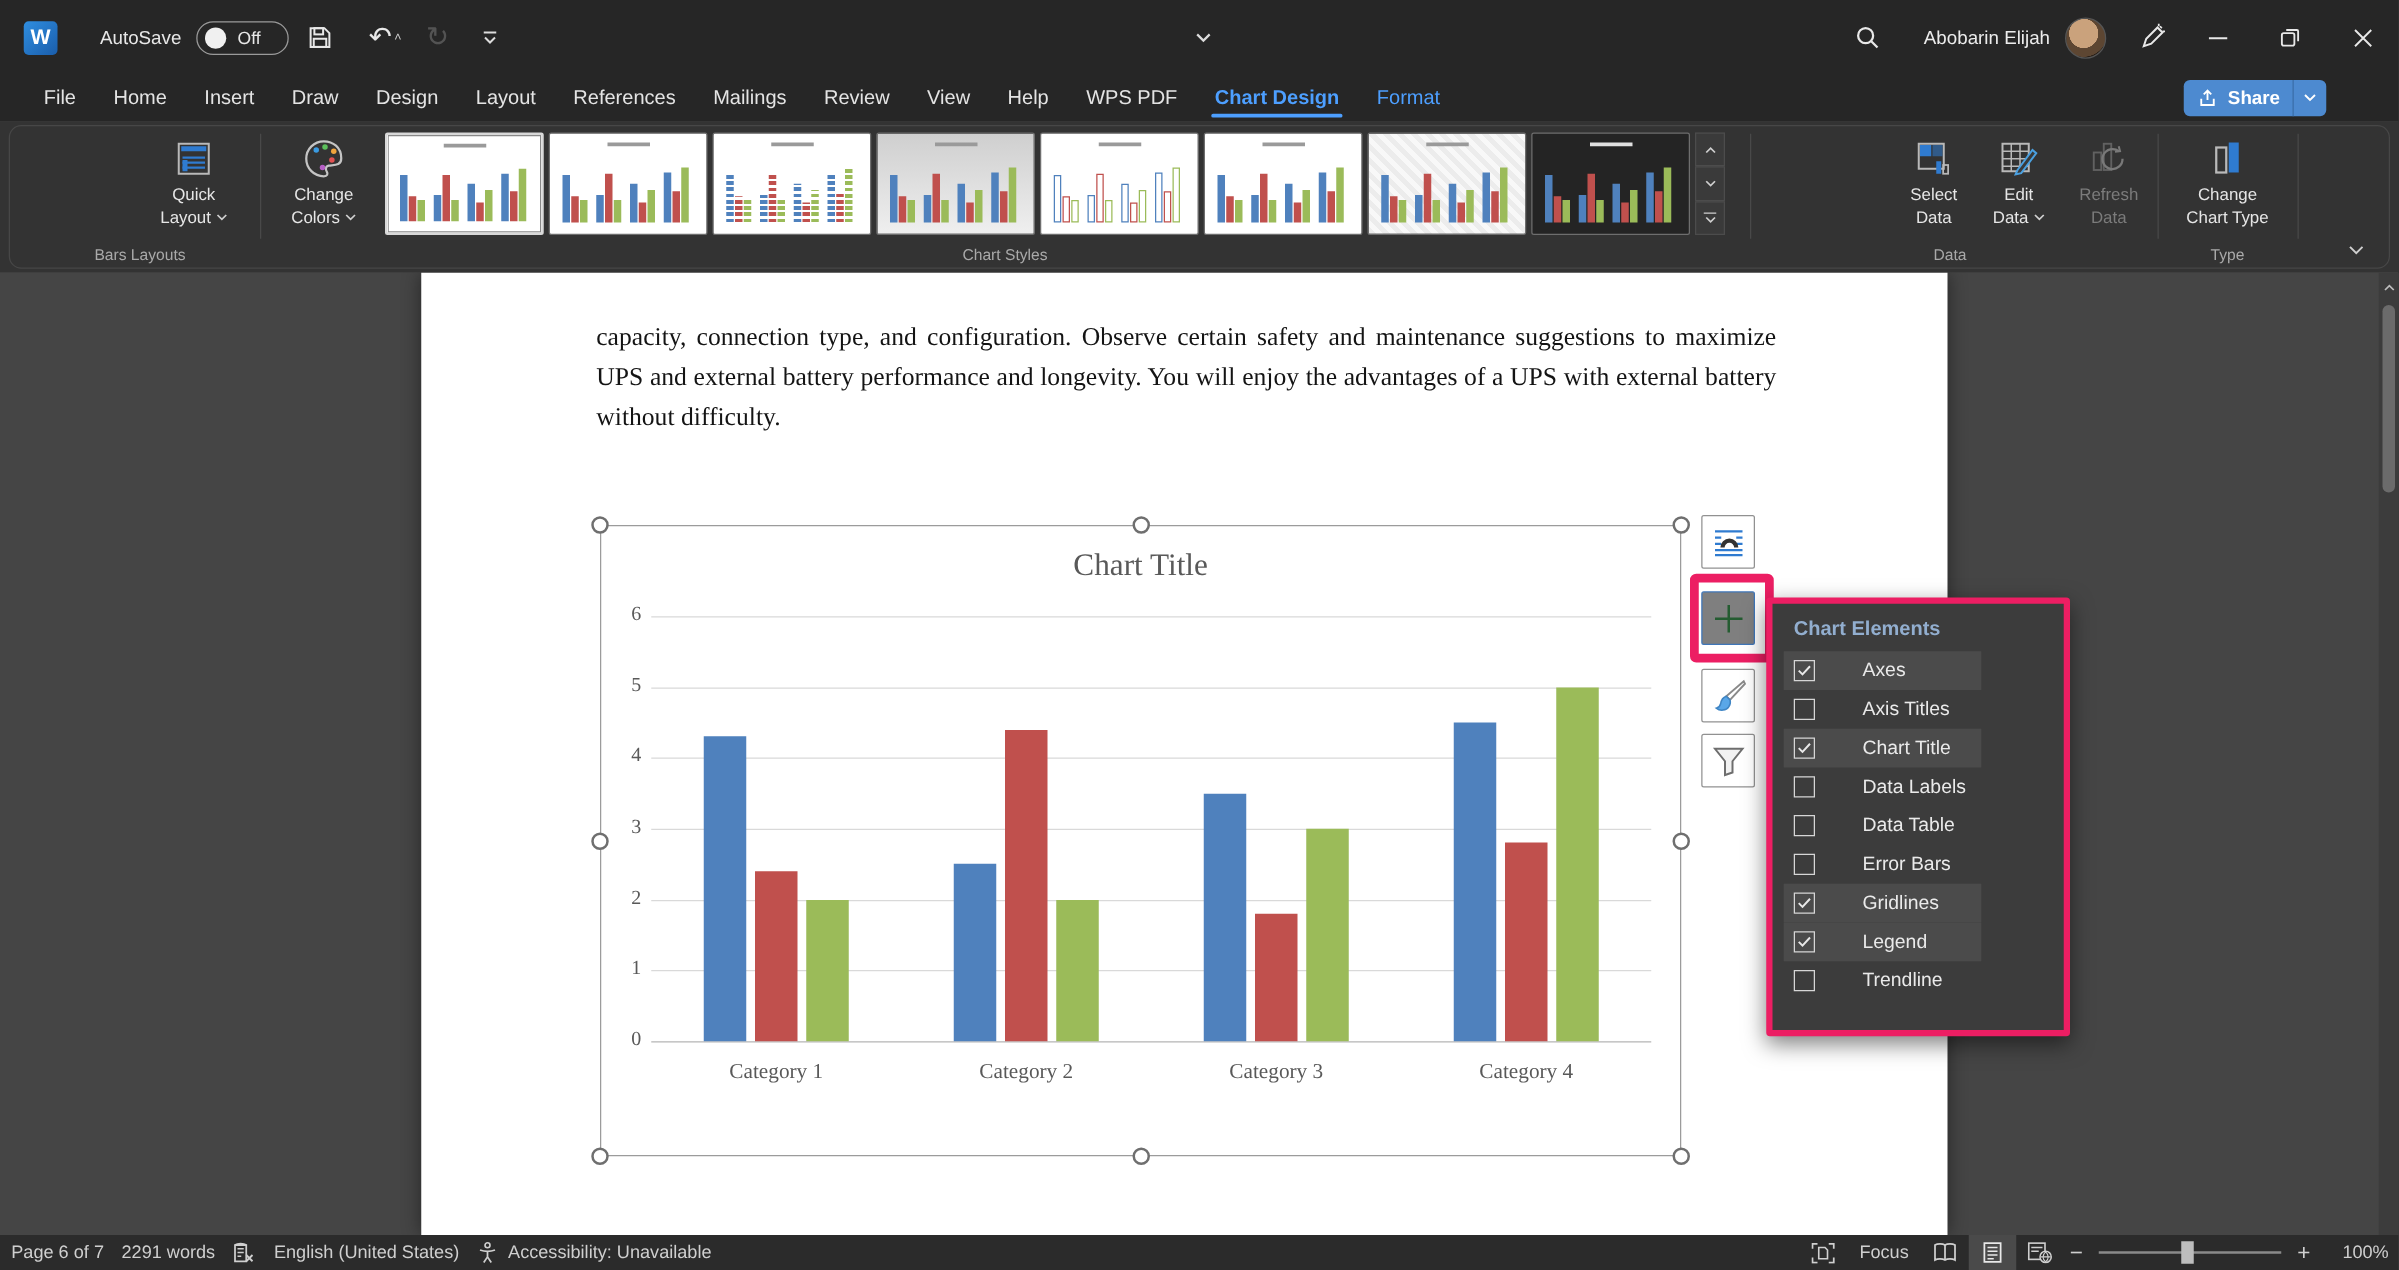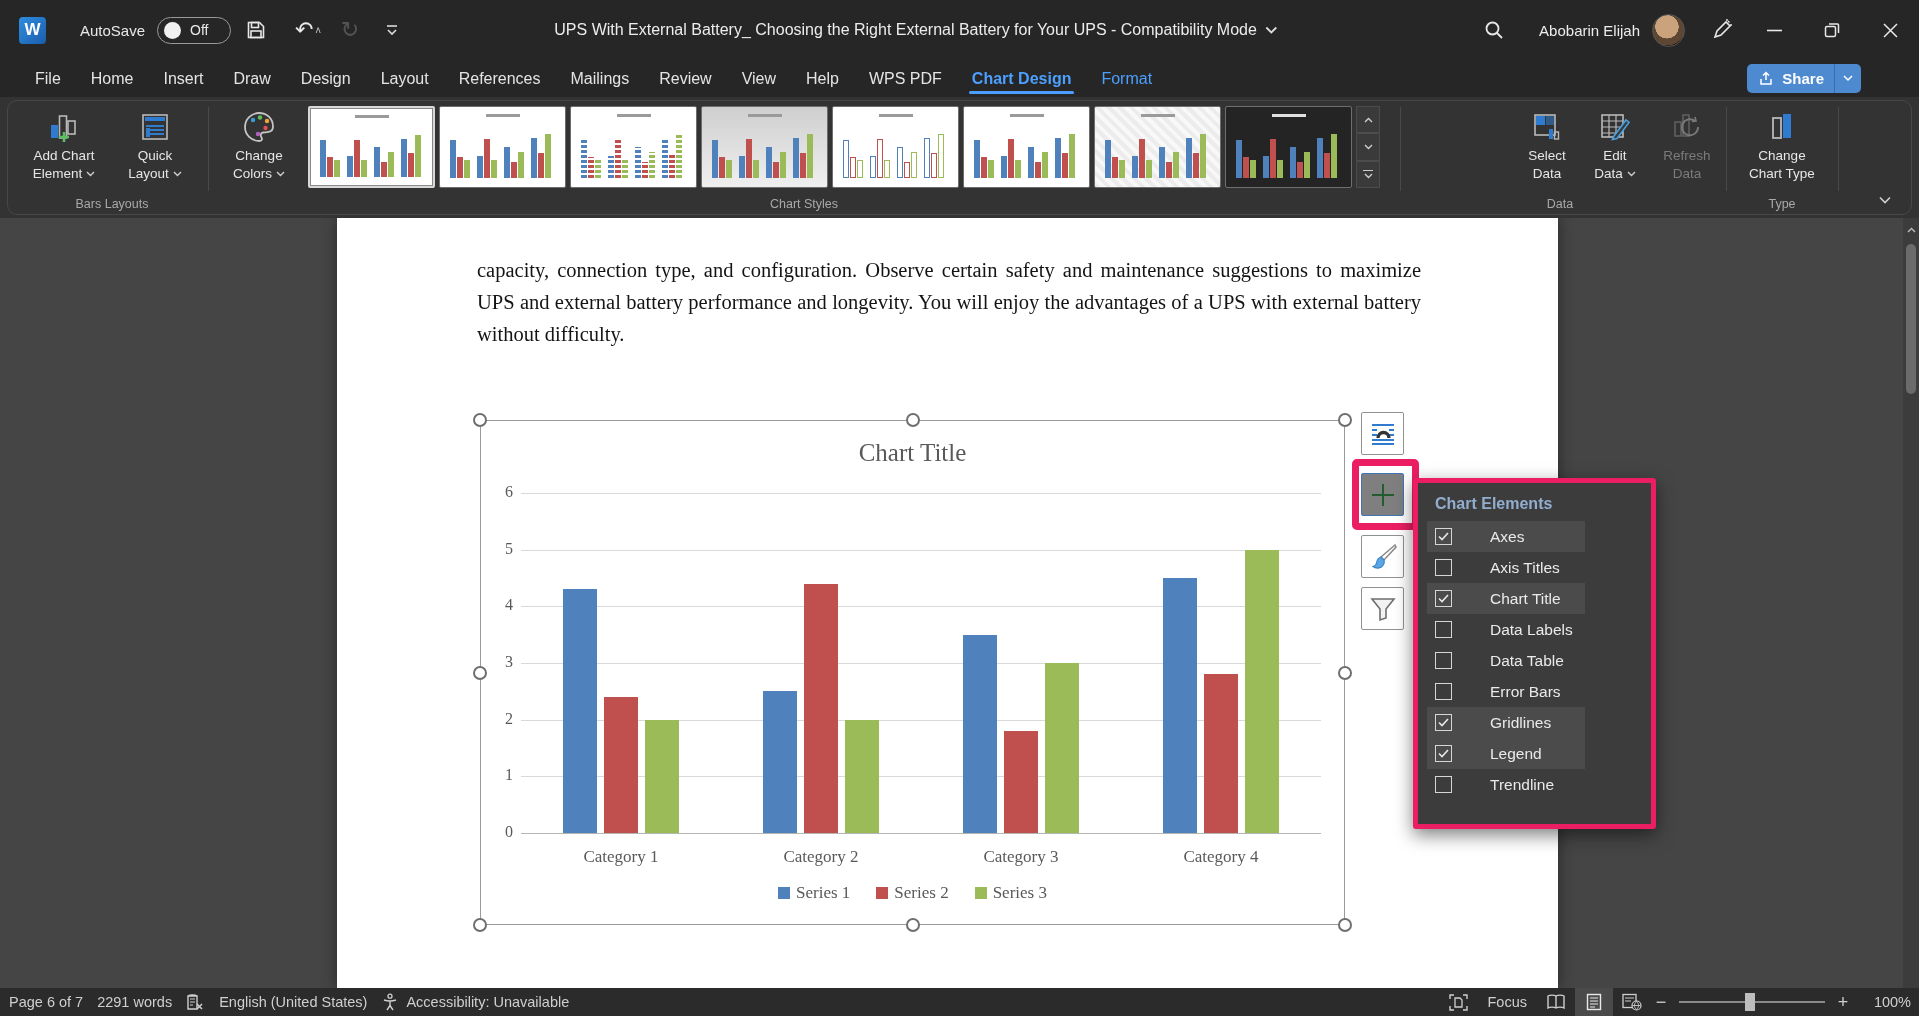--- a/index.html
+++ b/index.html
@@ -147,21 +147,20 @@
           <span class="glyph gray">↻</span>
         </div>
       <div class="qat-btn">
         <svg width="14" height="12" viewBox="0 0 14 12">
             <path d="M2 2h10" stroke="#dcdcdc" stroke-width="1.6"></path>
             <path d="M3 6l4 4 4-4" fill="none" stroke="#dcdcdc" stroke-width="1.6"></path>
           </svg>
       </div>
     </div>
     <div class="doc-title">
-      <span>UPS With External Battery_ Choosing the Right External Battery for Your UPS  -  Compatibility Mode</span>
       <svg width="13" height="9" viewBox="0 0 13 9">
           <path d="M1.5 1.5l5 5 5-5" fill="none" stroke="#dcdcdc" stroke-width="1.8"></path>
         </svg>
     </div>
     <div class="tb-right">
       <div class="tb-icon">
         <svg width="22" height="22" viewBox="0 0 22 22">
             <circle cx="9.5" cy="9.5" r="6" fill="none" stroke="#e8e8e8" stroke-width="1.8"></circle>
             <path d="M14 14l5 5" stroke="#e8e8e8" stroke-width="1.8"></path>
           </svg>
@@ -221,39 +220,20 @@
         <svg width="10" height="7" viewBox="0 0 10 7">
             <path d="M1 1l4 4 4-4" fill="none" stroke="#fff" stroke-width="1.5"></path>
           </svg>
       </div>
     </div>
   </div>
 
   <div class="ribbon">
     <div class="ribbon-frame"></div>
 
-    <div class="big-btn" style="left:18px;width:92px;">
-      <div class="icon">
-        <svg width="34" height="34" viewBox="0 0 34 34">
-            <rect x="4" y="15" width="7" height="13" fill="#2f7bd0"></rect>
-            <rect x="12.5" y="6" width="7" height="22" fill="none" stroke="#b9b9b9" stroke-width="1.6"></rect>
-            <rect x="21" y="11" width="7" height="13" fill="none" stroke="#b9b9b9" stroke-width="1.6"></rect>
-            <path d="M17 22v10M12 27h10" stroke="#5dbf63" stroke-width="2.6"></path>
-          </svg>
-      </div>
-      <span class="l1">Add Chart</span>
-      <span class="l2">
-          <span>Element</span>
-          <span class="chev">
-            <svg width="9" height="6" viewBox="0 0 9 6">
-              <path d="M1 1l3.5 3.5L8 1" fill="none" stroke="#cfcfcf" stroke-width="1.4"></path>
-            </svg>
-          </span>
-        </span>
-    </div>
     <div class="big-btn" style="left:112px;width:86px;">
       <div class="icon">
         <svg width="34" height="34" viewBox="0 0 34 34">
             <rect x="5" y="5" width="24" height="24" fill="none" stroke="#b9b9b9" stroke-width="1.6"></rect>
             <rect x="7" y="7" width="20" height="4" fill="#2f7bd0"></rect>
             <path d="M8 16h18M8 20h18M8 24h18" stroke="#2f7bd0" stroke-width="1.8"></path>
             <rect x="8" y="18" width="4" height="9" fill="#2f7bd0"></rect>
           </svg>
       </div>
       <span class="l1">Quick</span>
@@ -581,34 +561,20 @@
               <div class="bar" style="height: 46.6667%; background: rgb(192, 80, 77);"></div>
               <div class="bar" style="height: 83.3333%; background: rgb(155, 187, 89);"></div>
             </div>
           </div>
         <div class="cat-labels" id="catlabels">
             <div class="cat-label" style="left: 0px; width: 200px;">Category 1</div>
             <div class="cat-label" style="left: 200px; width: 200px;">Category 2</div>
             <div class="cat-label" style="left: 400px; width: 200px;">Category 3</div>
             <div class="cat-label" style="left: 600px; width: 200px;">Category 4</div>
           </div>
-        <div class="legend" id="legend">
-            <div class="legend-item">
-              <span class="swatch" style="background: rgb(79, 129, 189);"></span>
-              <span>Series 1</span>
-            </div>
-            <div class="legend-item">
-              <span class="swatch" style="background: rgb(192, 80, 77);"></span>
-              <span>Series 2</span>
-            </div>
-            <div class="legend-item">
-              <span class="swatch" style="background: rgb(155, 187, 89);"></span>
-              <span>Series 3</span>
-            </div>
-          </div>
 
         <div class="handle" style="left:-8px;top:-8px;"></div>
         <div class="handle" style="left:calc(50% - 7px);top:-8px;"></div>
         <div class="handle" style="right:-8px;top:-8px;"></div>
         <div class="handle" style="left:-8px;top:calc(50% - 7px);"></div>
         <div class="handle" style="right:-8px;top:calc(50% - 7px);"></div>
         <div class="handle" style="left:-8px;bottom:-8px;"></div>
         <div class="handle" style="left:calc(50% - 7px);bottom:-8px;"></div>
         <div class="handle" style="right:-8px;bottom:-8px;"></div>
       </div>

